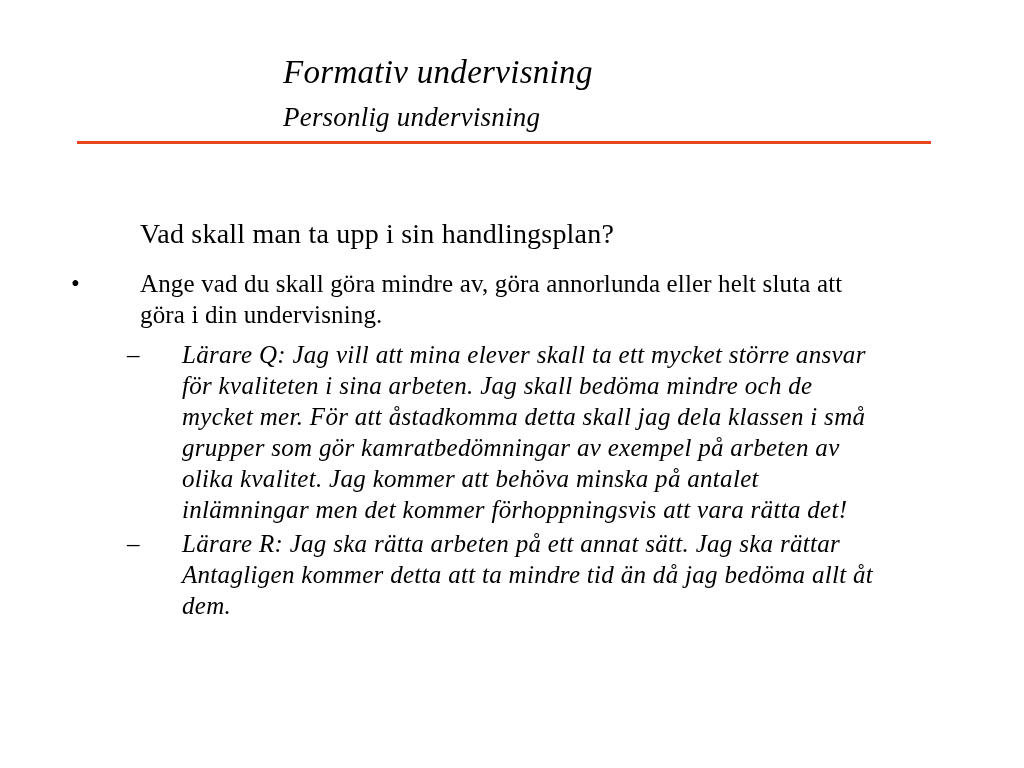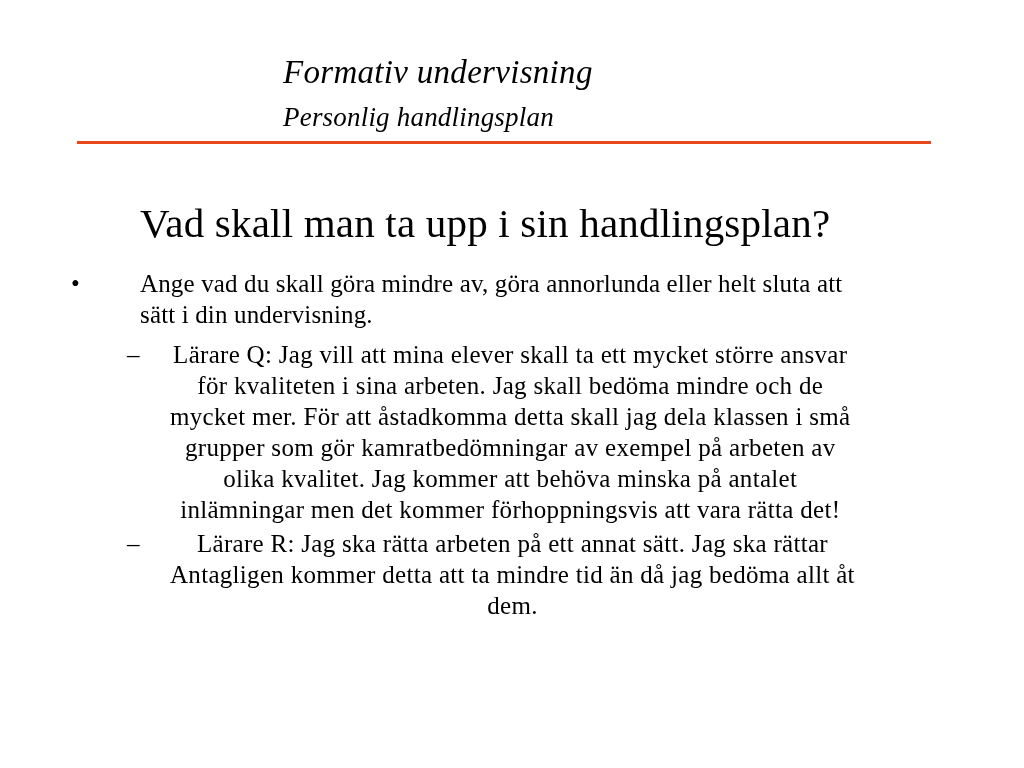--- a/index.html
+++ b/index.html
@@ -45,22 +45,22 @@
       position: absolute;
       left: 77px;
       top: 141px;
       width: 854px;
       height: 3px;
       background: #e8471c;
     }
     .heading {
       position: absolute;
       left: 140px;
-      top: 198px;
-      font-size: 41px;
+      top: 209px;
+      font-size: 28px;
       line-height: 50px;
       white-space: nowrap;
       letter-spacing: 0.2px;
     }
     .bullet-1 {
       position: absolute;
       left: 0;
       top: 268px;
       width: 1024px;
     }
@@ -88,47 +88,47 @@
     }
     .sub-mark {
       position: absolute;
       left: 127px;
       top: 0;
       font-size: 25px;
       line-height: 31px;
     }
     .sub-text {
       position: absolute;
-      left: 170px;
+      left: 182px;
       top: 0;
       font-size: 25px;
+      font-style: italic;
       line-height: 31px;
       white-space: nowrap;
       letter-spacing: 0.3px;
-      text-align: center;
     }
     .sub-q { top: 339px; }
     .sub-r { top: 528px; }
   </style>
 </head>
 <body>
 
 <div class="slide">
 
   <div class="title-1">Formativ undervisning</div>
-  <div class="title-2">Personlig handlingsplan</div>
+  <div class="title-2">Personlig undervisning</div>
   <div class="title-rule" style="background: rgb(232, 71, 28);"></div>
 
   <div class="heading">Vad skall man ta upp i sin handlingsplan?</div>
 
   <div class="bullet-1">
     <span class="bullet-mark">•</span>
     <div class="bullet-text">
       <span class="line">Ange vad du skall göra mindre av, göra annorlunda eller helt sluta att</span>
-      <span class="line">sätt i din undervisning.</span>
+      <span class="line">göra i din undervisning.</span>
     </div>
   </div>
 
   <div class="sub sub-q">
     <span class="sub-mark">–</span>
     <div class="sub-text">
       <span class="line">Lärare Q: Jag vill att mina elever skall ta ett mycket större ansvar</span>
       <span class="line">för kvaliteten i sina arbeten. Jag skall bedöma mindre och de</span>
       <span class="line">mycket mer. För att åstadkomma detta skall jag dela klassen i små</span>
       <span class="line">grupper som gör kamratbedömningar av exempel på arbeten av</span>

